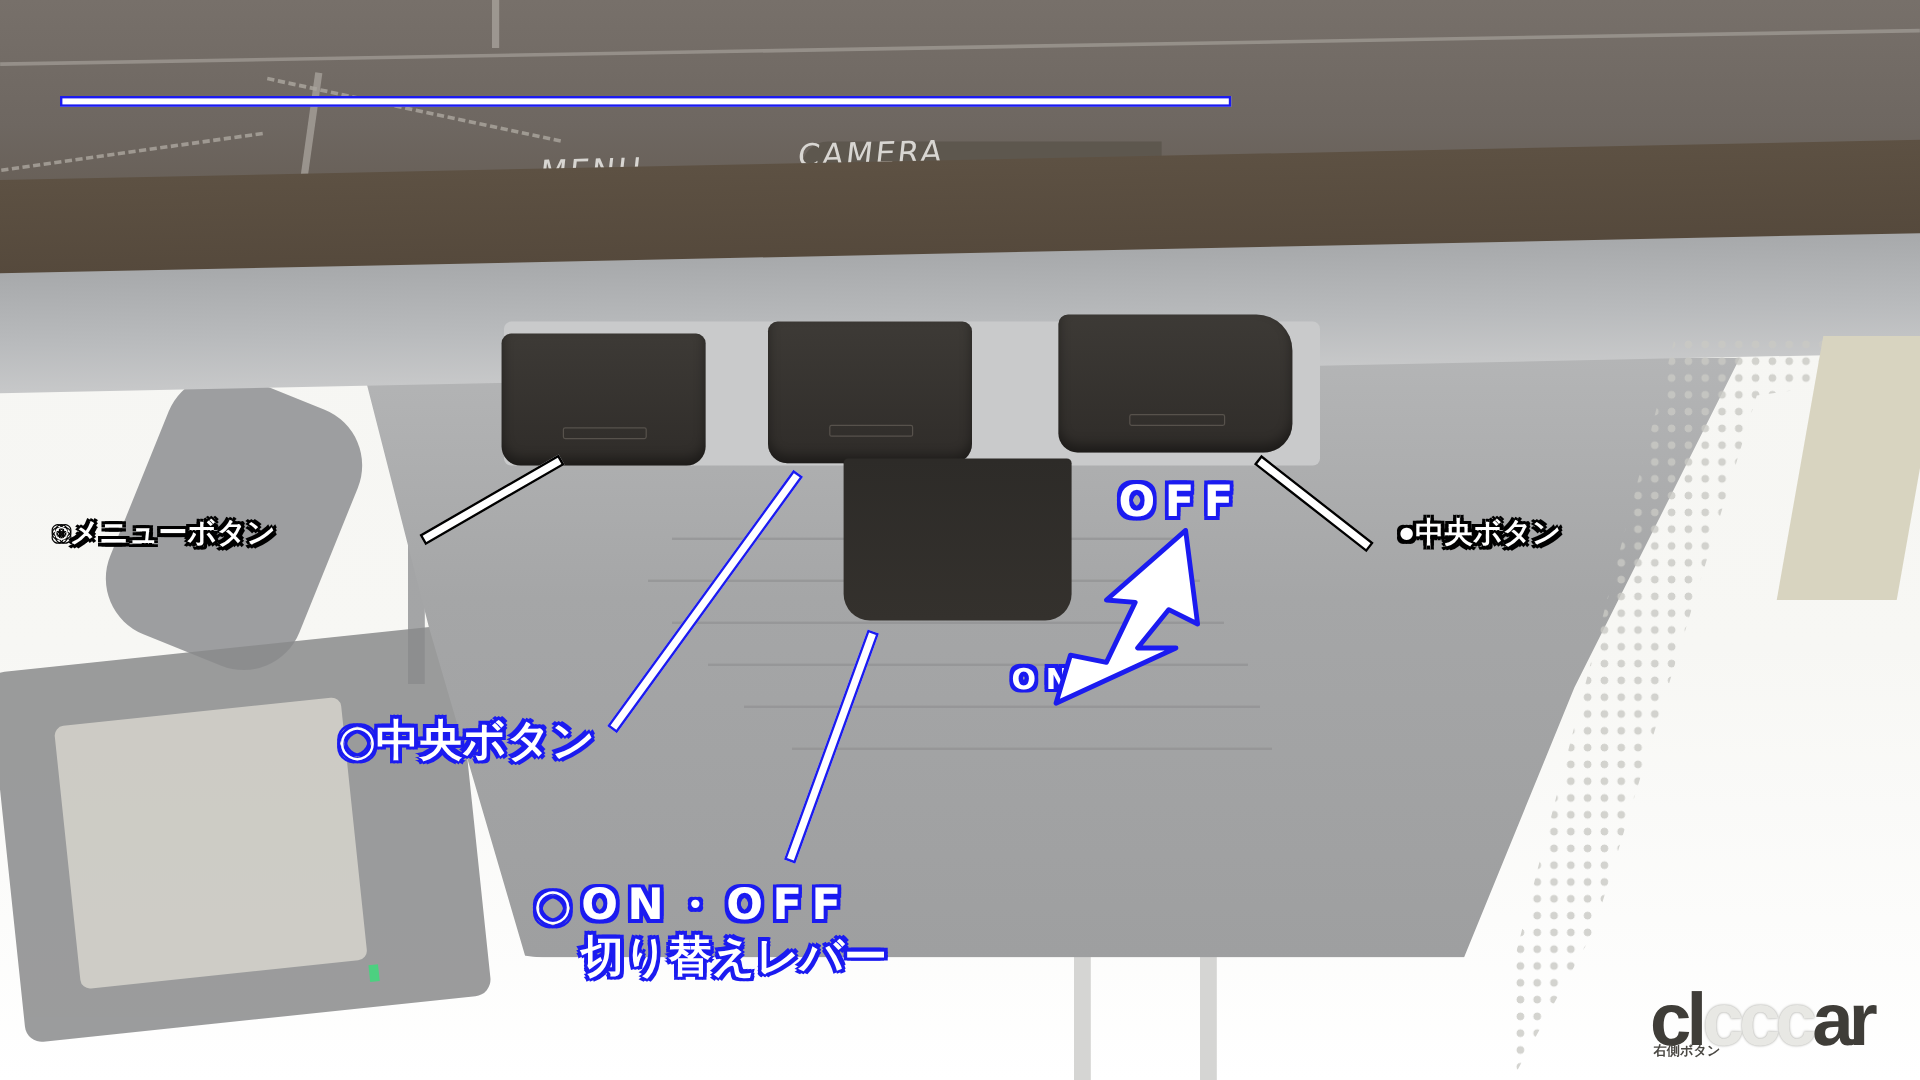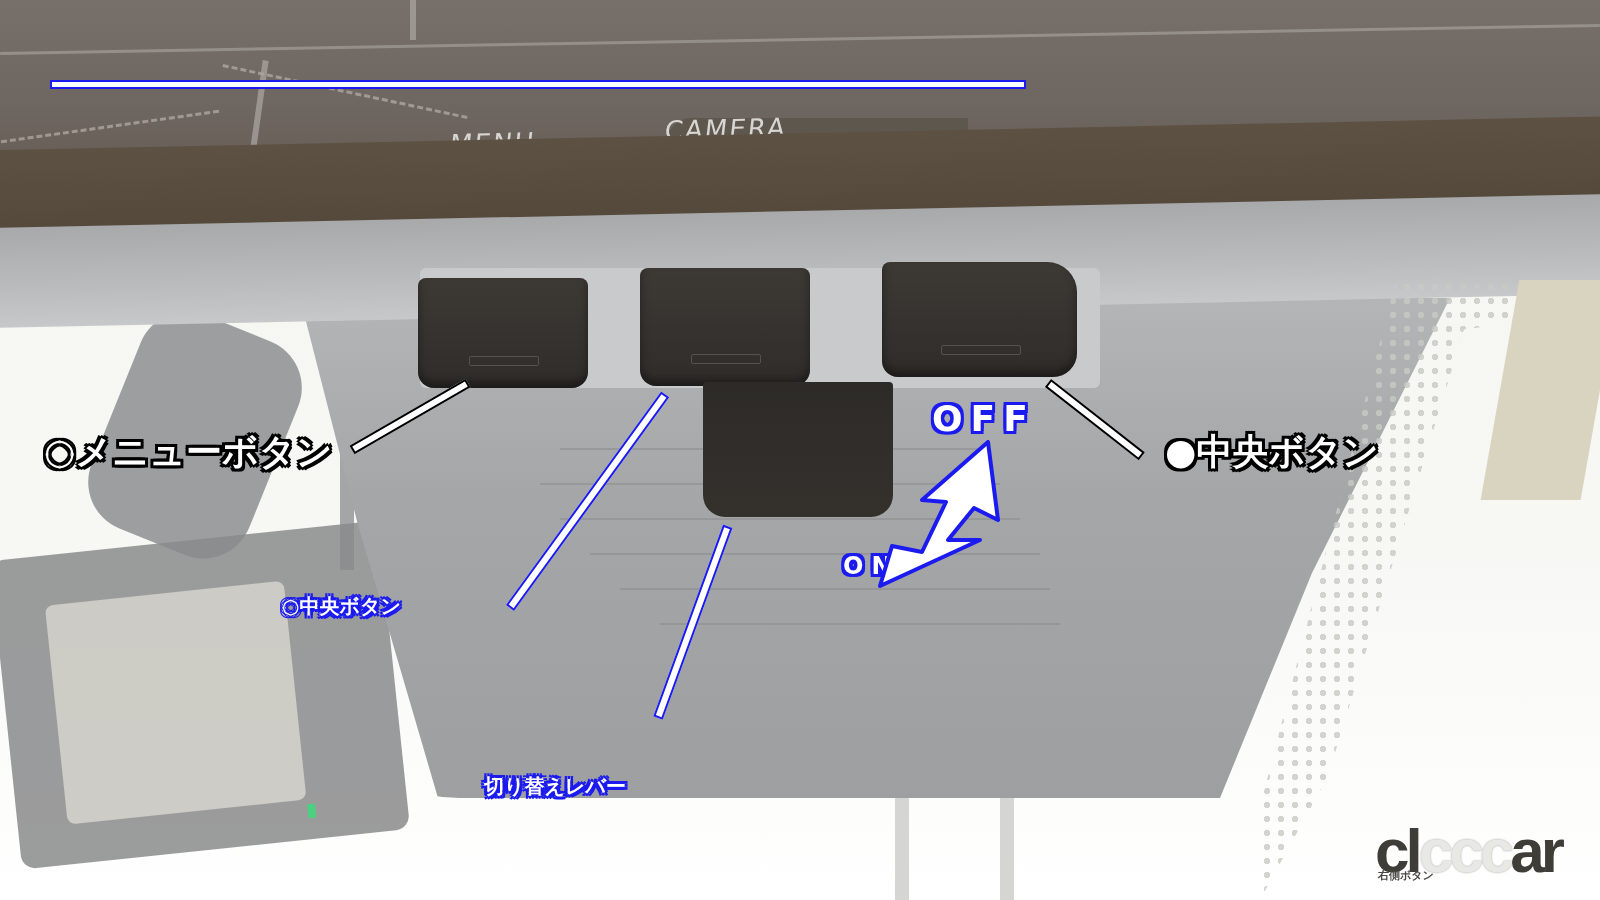--- a/index.html
+++ b/index.html
@@ -40,23 +40,23 @@
     clip-path:polygon(40% 0,100% 0,100% 5%,60% 8%,20% 80%,0 100%,0 85%);}
   .sun-visor{position:absolute;left:1500px;top:280px;width:100px;height:220px;background:#d8d4c0;transform:skewX(-10deg);}
   .pole{position:absolute;width:14px;background:#d5d5d3;}
   
   .title{position:absolute;left:52px;top:30px;height:60px;font-family:"DejaVu Sans",sans-serif;font-weight:bold;font-size:44px;color:#fff;
     letter-spacing:1px;
     text-shadow:-3px -3px 0 #1b1bf0,3px -3px 0 #1b1bf0,-3px 3px 0 #1b1bf0,3px 3px 0 #1b1bf0,0 3px 0 #1b1bf0,0 -3px 0 #1b1bf0,3px 0 0 #1b1bf0,-3px 0 0 #1b1bf0;
     white-space:nowrap;}
   .title-underline{position:absolute;left:50px;top:80px;width:972px;height:5px;background:#fff;border:2px solid #1b1bf0;}
   .lbl{position:absolute;font-family:"DejaVu Sans",sans-serif;font-weight:bold;white-space:nowrap;}
-  .lbl.black{color:#fff;font-size:36px;
-    text-shadow:-3px -3px 0 #000,3px -3px 0 #000,-3px 3px 0 #000,3px 3px 0 #000,0 3px 0 #000,0 -3px 0 #000,3px 0 0 #000,-3px 0 0 #000;}
-  .lbl.blue{color:#fff;font-size:20px;
+  .lbl.black{color:#fff;font-size:24px;
+    text-shadow:-3px -3px 0 #000,3px -3px 0 #000,-3px 3px 0 #000,3px 3px 0 #000,0 3px 0 #000,0 -3px 0 #000,3px 0 0 #000,-3px 0 0 #000;font-family:Liberation Mono, monospace;}
+  .lbl.blue{color:#fff;font-size:36px;
     text-shadow:-3px -3px 0 #1b1bf0,3px -3px 0 #1b1bf0,-3px 3px 0 #1b1bf0,3px 3px 0 #1b1bf0,0 3px 0 #1b1bf0,0 -3px 0 #1b1bf0,3px 0 0 #1b1bf0,-3px 0 0 #1b1bf0;}
   .lbl.wide{letter-spacing:8px;}
   .leader{position:absolute;height:6px;background:#fff;transform-origin:left center;}
   .leader.black{border:2px solid #000;}
   .leader.blue{border:2px solid #1b1bf0;}
   .logo{position:absolute;left:1375px;top:820px;font-family:"Liberation Sans",sans-serif;font-weight:bold;font-size:62px;letter-spacing:-4px;line-height:1;}
   .logo .dark{color:#3f3d38;}
   .logo .light{color:#e8e8e4;text-shadow:0 0 2px #9a9a95;}
   .logo-sub{position:absolute;left:1378px;top:868px;font-size:11px;color:#4a4843;font-weight:bold;}
   svg.arrow{position:absolute;left:870px;top:440px;}
@@ -118,20 +118,21 @@
   <div class="title-underline"></div>
 
   <div class="leader black" style="left:352px;top:445px;width:130px;transform:rotate(-30deg);"></div>
   <div class="leader black" style="left:1048px;top:378px;width:115px;transform:rotate(38deg);"></div>
   <div class="leader blue" style="left:510px;top:603px;width:260px;transform:rotate(-54deg);"></div>
   <div class="leader blue" style="left:658px;top:713px;width:200px;transform:rotate(-70deg);"></div>
 
   <div class="lbl black" style="left:44px;top:428px;">○メニューボタン</div>
   <div class="lbl black" style="left:1165px;top:428px;">●中央ボタン</div>
   <div class="lbl blue" style="left:282px;top:593px;">○中央ボタン</div>
+  <div class="lbl blue wide" style="left:445px;top:730px;">○ON・OFF</div>
   <div class="lbl blue" style="left:484px;top:773px;">切り替えレバー</div>
 
   <div class="lbl blue wide" style="left:932px;top:398px;font-size:36px;">OFF</div>
   <div class="lbl blue wide" style="left:795px;top:552px;font-size:24px;padding-left:48px;">ON</div>
 
   <svg class="arrow" width="140" height="150" viewBox="0 0 140 150">
     <path d="M118 2 L128 80 L104 68 L78 100 L110 100 L10 146 L22 106 L52 112 L76 62 L52 60 Z" fill="#ffffff" stroke="#1b1bf0" stroke-width="4" stroke-linejoin="round"></path>
   </svg>
 
   <div class="logo">

